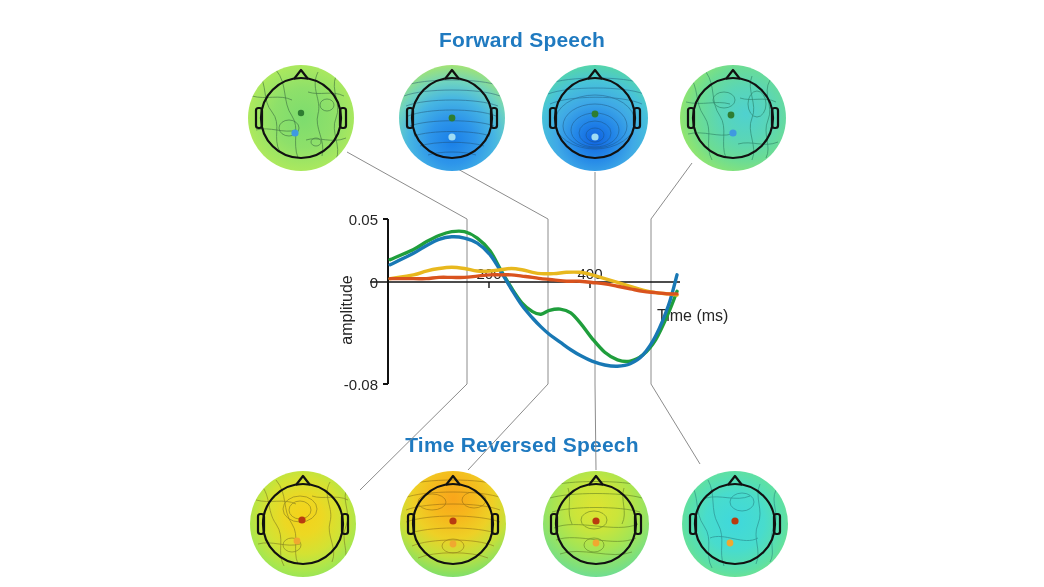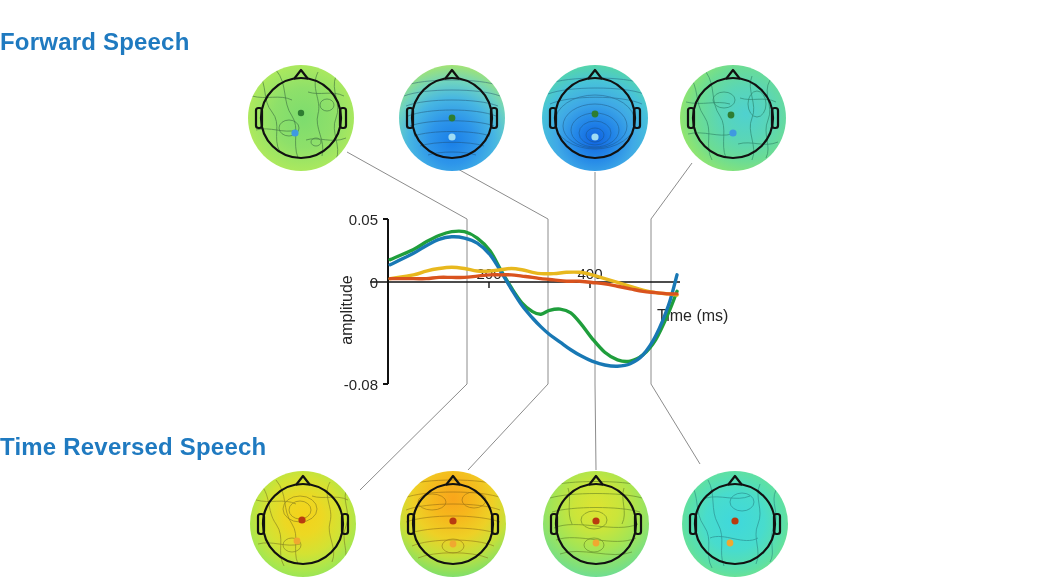--- a/index.html
+++ b/index.html
@@ -2,22 +2,22 @@
 <html><head>
 <meta charset="utf-8">
 <style>
   html,body{margin:0;padding:0;background:#ffffff;}
   body{
     width:1044px;height:587px;position:relative;overflow:hidden;
     font-family:"Liberation Sans", sans-serif;
   }
   #stage{position:absolute;left:0;top:0;width:1044px;height:587px;}
   .fig-title{
-    position:absolute;font-weight:bold;font-size:24px;color:#1f7ac0;
-    letter-spacing:.2px;white-space:nowrap;text-align:left;
+    position:absolute;font-weight:bold;font-size:21px;color:#1f7ac0;
+    letter-spacing:.2px;white-space:nowrap;text-align:center;
   }
   #title-forward{left:0;right:0;top:28px;}
   #title-reversed{left:0;right:0;top:433px;}
   svg.layer{position:absolute;left:0;top:0;width:1044px;height:587px;}
   .tick-lbl{font-family:"Liberation Sans", sans-serif;font-size:15px;fill:#262626;}
   .axis-lbl{font-family:"Liberation Sans", sans-serif;font-size:16px;fill:#262626;}
 </style>
 </head>
 <body>
 

